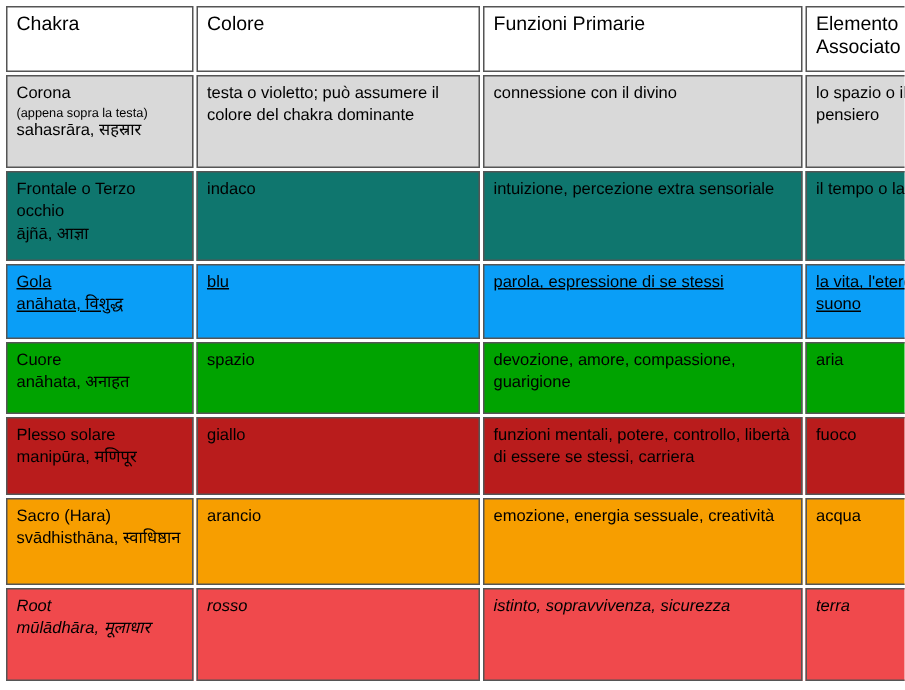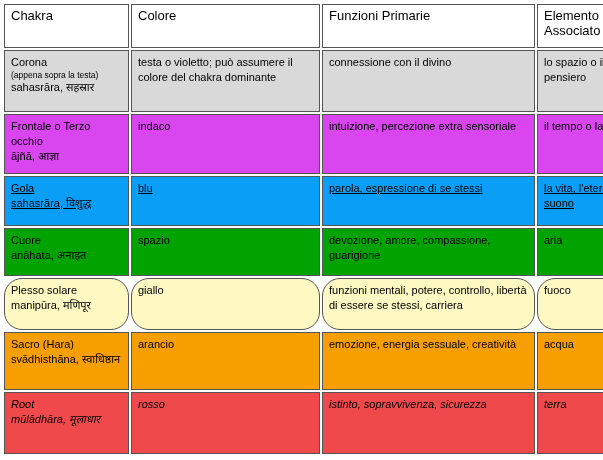--- a/index.html
+++ b/index.html
@@ -53,24 +53,24 @@
   .name-sub {
     display: block;
   }
   .tiny {
     font-size: 8.5px;
     line-height: 1.25;
     display: block;
   }
   
   .row-corona td   { background: #d9d9d9; color: #000000; }
-  .row-frontale td { background: #d946ef; color: #000000; }
+  .row-frontale td { background: #0f766e; color: #000000; }
   .row-gola td     { background: #0a9ef7; color: #000000; text-decoration: underline; }
   .row-cuore td    { background: #00a300; color: #000000; }
-  .row-plesso td   { background: #fef9c3; color: #000000; border-radius: 18px; }
+  .row-plesso td   { background: #b91c1c; color: #000000; }
   .row-sacro td    { background: #f79e00; color: #000000; }
   .row-root td     { background: #f0494c; color: #000000; }
 
   .row-corona td  { height: 52px; }
   .row-frontale td{ height: 50px; }
   .row-gola td    { height: 40px; }
   .row-cuore td   { height: 38px; }
   .row-plesso td  { height: 42px; }
   .row-sacro td   { height: 48px; }
   .row-root td    { height: 52px; font-style: italic; }
@@ -106,21 +106,21 @@
         <span class="name-sub">ājñā, आज्ञा</span>
       </td>
       <td class="col-colore">indaco</td>
       <td class="col-funzioni">intuizione, percezione extra sensoriale</td>
       <td class="col-elemento">il tempo o la luce</td>
     </tr>
 
     <tr class="row-gola">
       <td class="col-chakra">
         <span class="name-main">Gola</span>
-        <span class="name-sub">sahasrāra, विशुद्ध</span>
+        <span class="name-sub">anāhata, विशुद्ध</span>
       </td>
       <td class="col-colore">blu</td>
       <td class="col-funzioni">parola, espressione di se stessi</td>
       <td class="col-elemento">la vita, l'etere, il suono</td>
     </tr>
 
     <tr class="row-cuore">
       <td class="col-chakra">
         <span class="name-main">Cuore</span>
         <span class="name-sub">anāhata, अनाहत</span>

